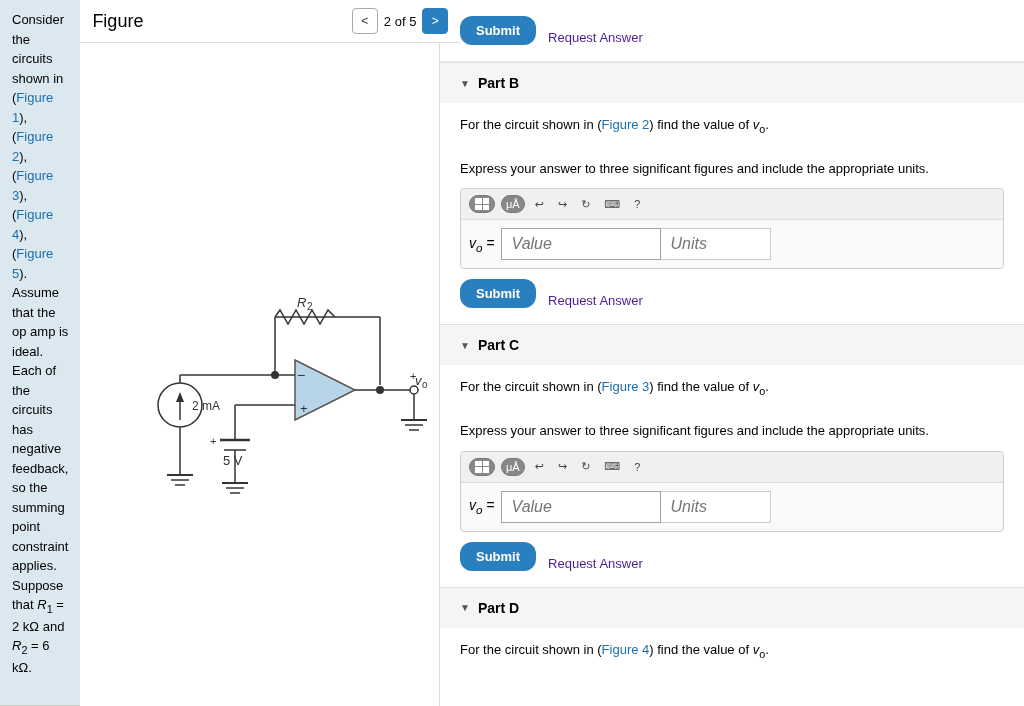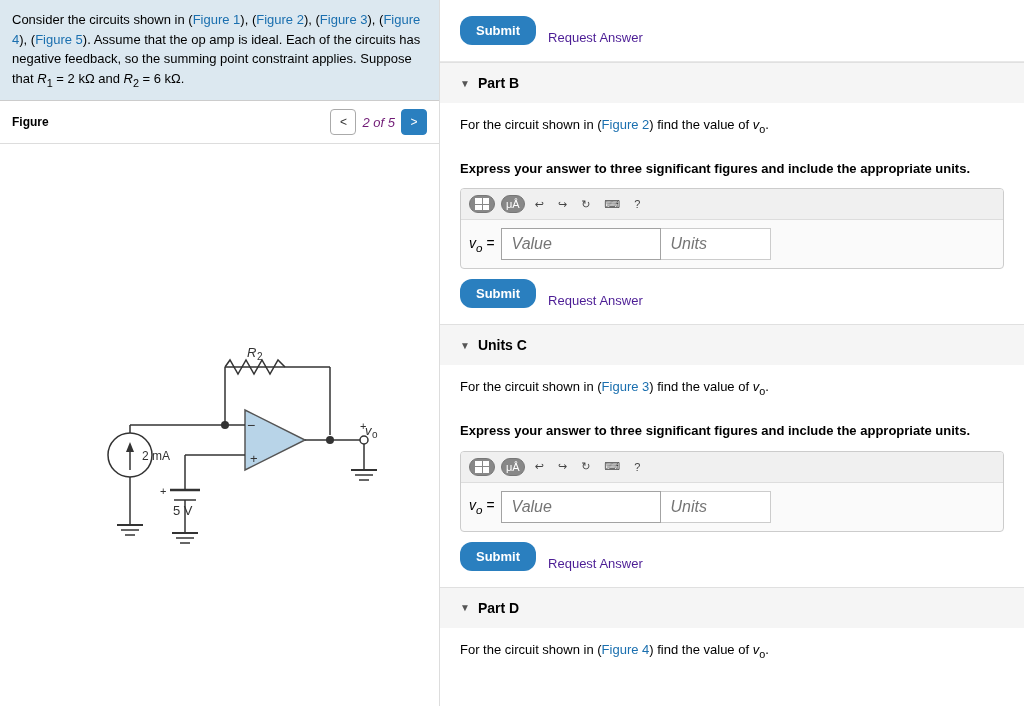--- a/index.html
+++ b/index.html
@@ -6,21 +6,21 @@
     body { font-family: Arial, sans-serif; font-size: 14px; background: #f5f5f5; display: flex; width: 1024px; min-height: 706px; overflow: hidden; }
 
     
     .left-panel {
       width: 440px;
       min-width: 440px;
       background: #fff;
       border-right: 1px solid #ddd;
       position: relative;
       display: flex;
-      flex-direction: column;
+      flex-direction: row;
     }
 
     .problem-text {
       background: #dce8f0;
       padding: 10px 12px;
       font-size: 13px;
       line-height: 1.5;
       border-bottom: 1px solid #ccc;
     }
 
@@ -35,22 +35,22 @@
     .figure-header {
       display: flex;
       align-items: center;
       justify-content: space-between;
       padding: 8px 12px;
       border-bottom: 1px solid #ddd;
       background: #fff;
     }
 
     .figure-title {
-      font-weight: bold;
-      font-size: 12px;
+      font-weight: normal;
+      font-size: 18px;
     }
 
     .figure-nav {
       display: flex;
       align-items: center;
       gap: 6px;
     }
 
     .nav-btn {
       width: 26px;
@@ -65,21 +65,21 @@
       font-size: 12px;
       color: #333;
     }
 
     .nav-btn.active {
       background: #2a7fbf;
       color: #fff;
       border-color: #2a7fbf;
     }
 
-    .page-indicator { font-size: 13px; color: #701a75; font-style: italic; }
+    .page-indicator { font-size: 13px; color: #000000; }
 
     .circuit-area {
       flex: 1;
       padding: 20px;
       display: flex;
       align-items: center;
       justify-content: center;
     }
 
     
@@ -154,21 +154,21 @@
     .part-description {
       font-size: 13px;
       margin-bottom: 6px;
       line-height: 1.5;
     }
 
     .part-description a { color: #1a6faf; text-decoration: none; }
 
     .part-instruction {
       font-size: 13px;
-      font-weight: bold;
+      font-weight: normal;
       margin-bottom: 10px;
       line-height: 1.5;
       margin-top: 22px;
     }
 
     
     .answer-box {
       border: 1px solid #ccc;
       border-radius: 4px;
       background: #fafafa;
@@ -415,21 +415,21 @@
       <div class="part-submit-row">
         <button class="btn-submit">Submit</button>
         <a href="#" class="btn-request">Request Answer</a>
       </div>
     </div>
   </div>
 
   <div class="part-section">
     <div class="part-header">
       <span class="part-arrow">▼</span>
-      <span class="part-title">Units C</span>
+      <span class="part-title">Part C</span>
     </div>
     <div class="part-body">
       <p class="part-description">
         For the circuit shown in (<a href="#">Figure 3</a>) find the value of <span class="math">v</span><sub>o</sub>.
       </p>
       <p class="part-instruction">Express your answer to three significant figures and include the appropriate units.</p>
 
       <div class="answer-box">
         <div class="answer-toolbar">
           <button class="toolbar-btn">

